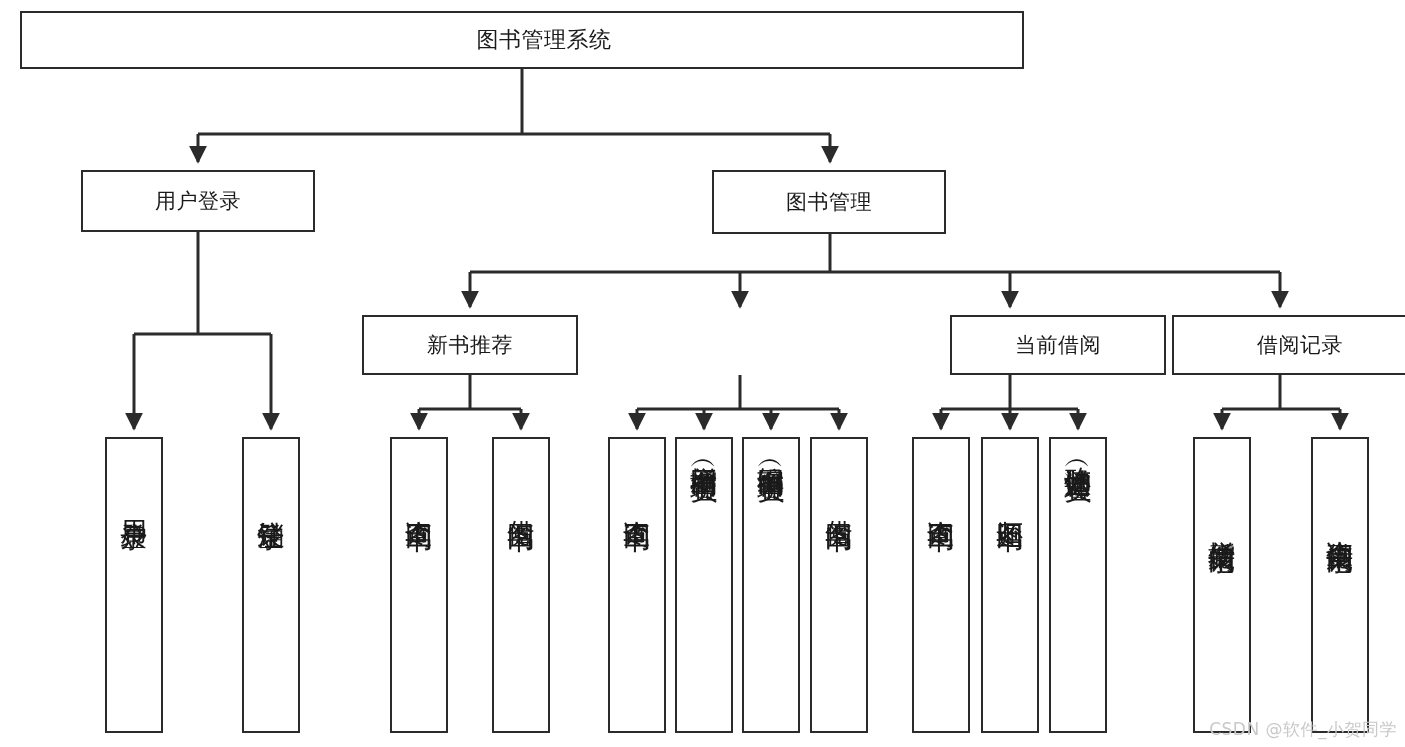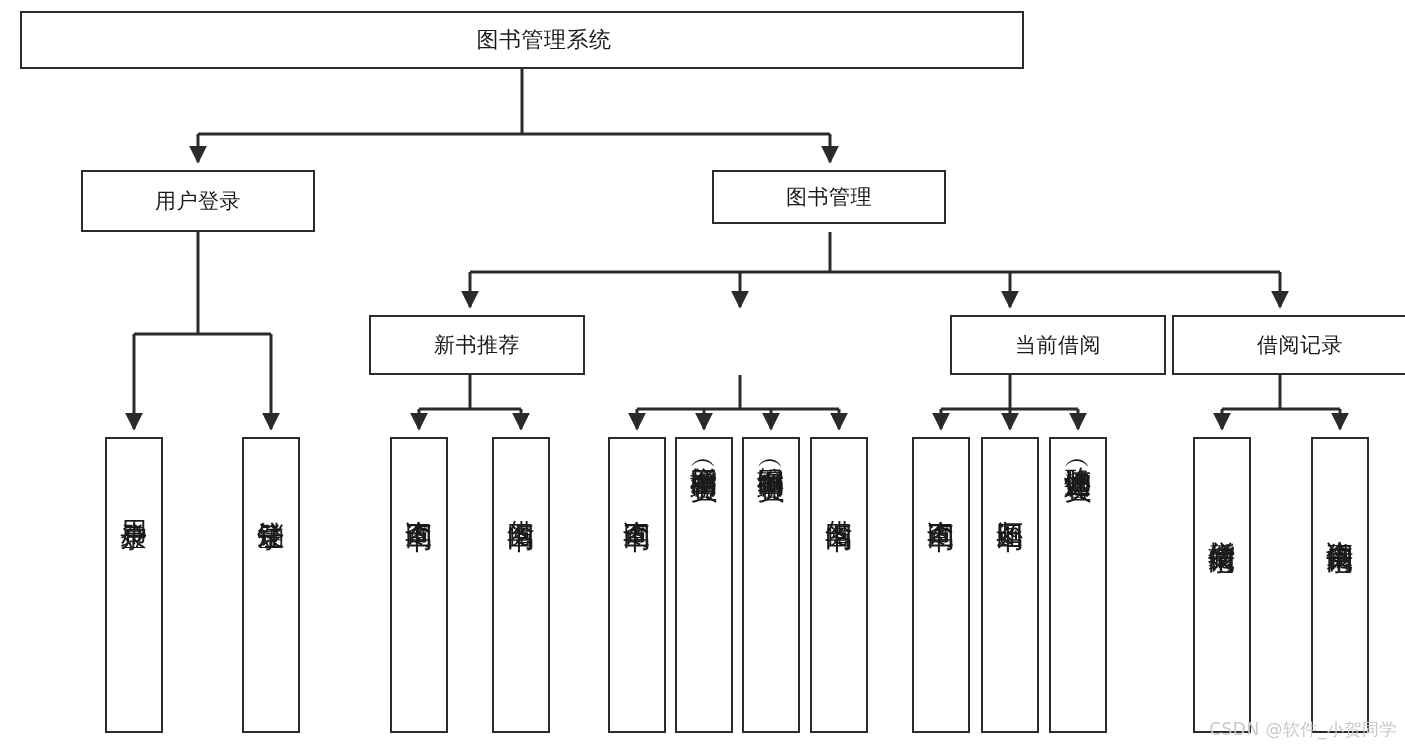--- a/index.html
+++ b/index.html
@@ -133,25 +133,25 @@
     </g>
   </svg>
 
   <div class="node root horiz" style="left:20px; top:11px; width:1004px; height:58px;padding-left:44px;">
     <span class="lbl">图书管理系统</span>
   </div>
 
   <div class="node horiz" style="left:81px; top:170px; width:234px; height:62px;">
     <span class="lbl">用户登录</span>
   </div>
-  <div class="node horiz" style="left:712px; top:170px; width:234px; height:54px;">
+  <div class="node horiz" style="left:712px; top:170px; width:234px; height:64px;">
     <span class="lbl">图书管理</span>
   </div>
 
-  <div class="node horiz" style="left:362px; top:315px; width:216px; height:60px;margin-left:7px;">
+  <div class="node horiz" style="left:362px; top:315px; width:216px; height:60px;">
     <span class="lbl">新书推荐</span>
   </div>
   <div class="node horiz" style="left:902px; top:315px; width:216px; height:60px;margin-left:48px;">
     <span class="lbl">当前借阅</span>
   </div>
   <div class="node horiz" style="left:1172px; top:315px; width:256px; height:60px;">
     <span class="lbl">借阅记录</span>
   </div>
 
   <div class="node vert mid" style="left:105px; top:437px; width:58px; height:296px;">

